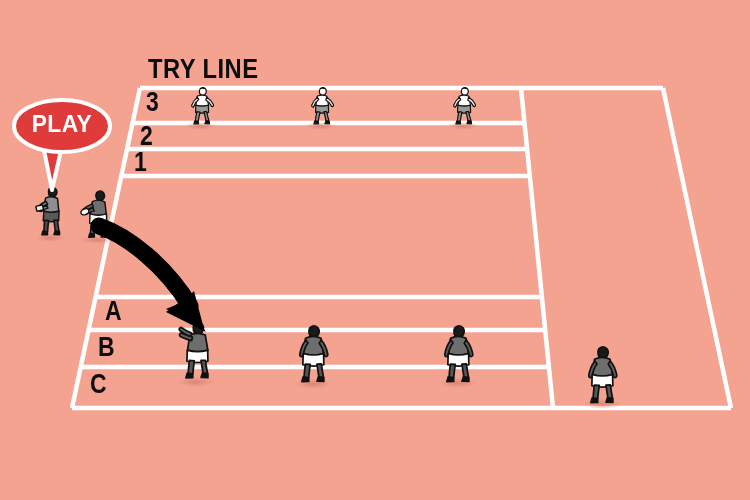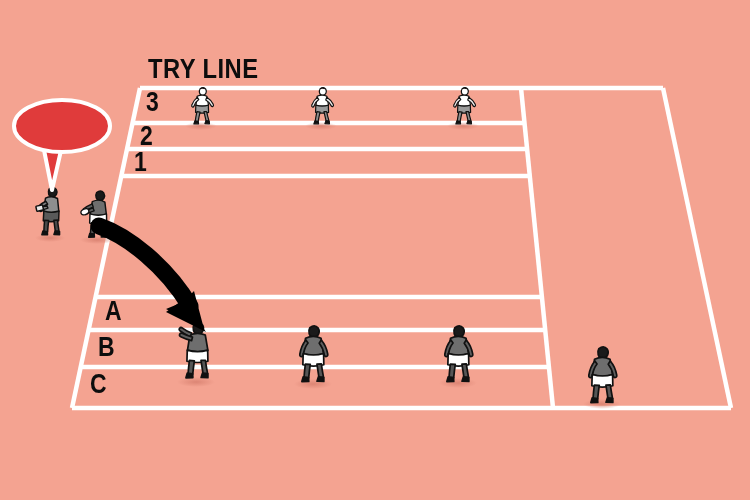--- a/index.html
+++ b/index.html
@@ -224,20 +224,23 @@
       <path d="M 166 309 L 204 329 L 194 291 L 183 302 Z" fill="#000000"></path>
       <path d="M 184 299 L 206 332 L 166 312 Z" fill="#000000"></path>
     </g>
 
     <g>
       <path d="M 62 146 L 52 190 L 44 150 Z" fill="#e03b3b" stroke="#ffffff" stroke-width="4" stroke-linejoin="round"></path>
       <ellipse cx="62" cy="126" rx="48" ry="26" fill="#e03b3b" stroke="#ffffff" stroke-width="4"></ellipse>
     </g>
   </svg>
 
+  <div id="play-bubble">
+    <div class="play-text">PLAY</div>
+  </div>
 
   <div class="ov-label title-label" style="left:148px; top:56px;">TRY LINE</div>
 
   <div class="ov-label lane-label" style="left:146px; top:88px;">3</div>
   <div class="ov-label lane-label" style="left:140px; top:122px;">2</div>
   <div class="ov-label lane-label" style="left:134px; top:148px;">1</div>
 
   <div class="ov-label lane-label" style="left:105px; top:297px;">A</div>
   <div class="ov-label lane-label" style="left:98px; top:333px;">B</div>
   <div class="ov-label lane-label" style="left:90px; top:370px;">C</div>

